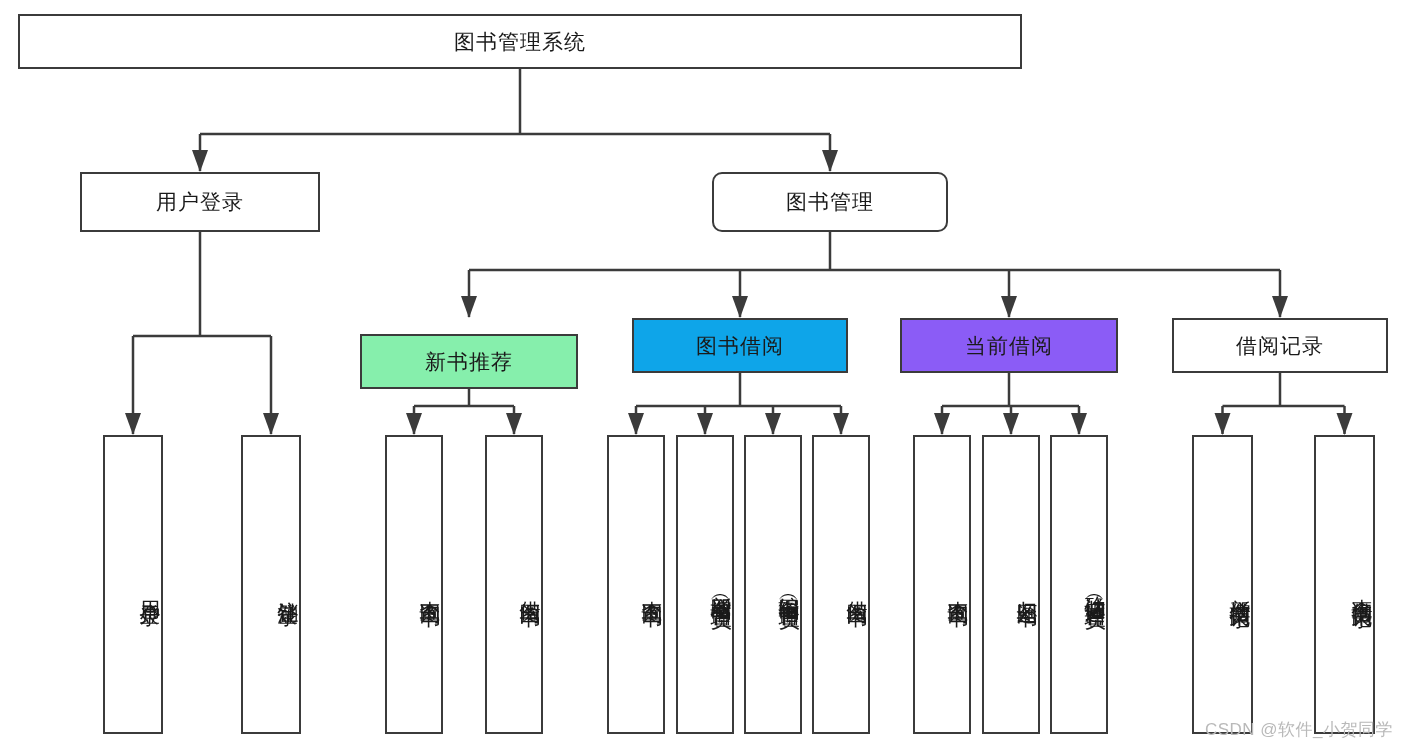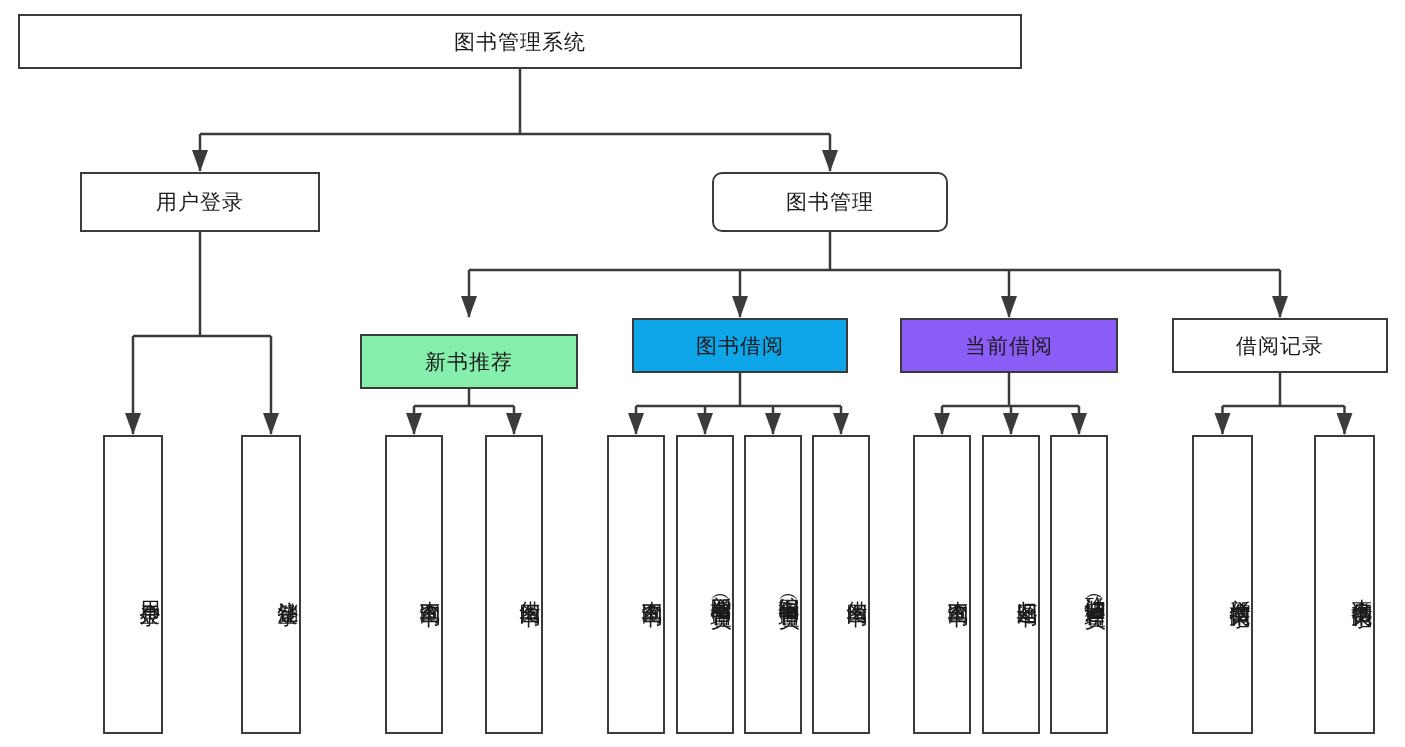--- a/index.html
+++ b/index.html
@@ -168,13 +168,14 @@
       <div class="node v" style="left: 1050px; top: 435px; width: 58px; height: 299px; border-color: rgb(59, 59, 59); background: rgb(255, 255, 255); color: rgb(26, 26, 26);">
         <span class="vtext">确认归还（管理员）</span>
       </div>
       <div class="node v" style="left: 1192px; top: 435px; width: 61px; height: 299px; border-color: rgb(59, 59, 59); background: rgb(255, 255, 255); color: rgb(26, 26, 26);">
         <span class="vtext">新增借阅记录</span>
       </div>
       <div class="node v" style="left: 1314px; top: 435px; width: 61px; height: 299px; border-color: rgb(59, 59, 59); background: rgb(255, 255, 255); color: rgb(26, 26, 26);">
         <span class="vtext">查询借阅记录</span>
       </div>
     </div>
+  <div id="watermark">CSDN @软件_小贺同学</div>
 </div>
 
 </body></html>

